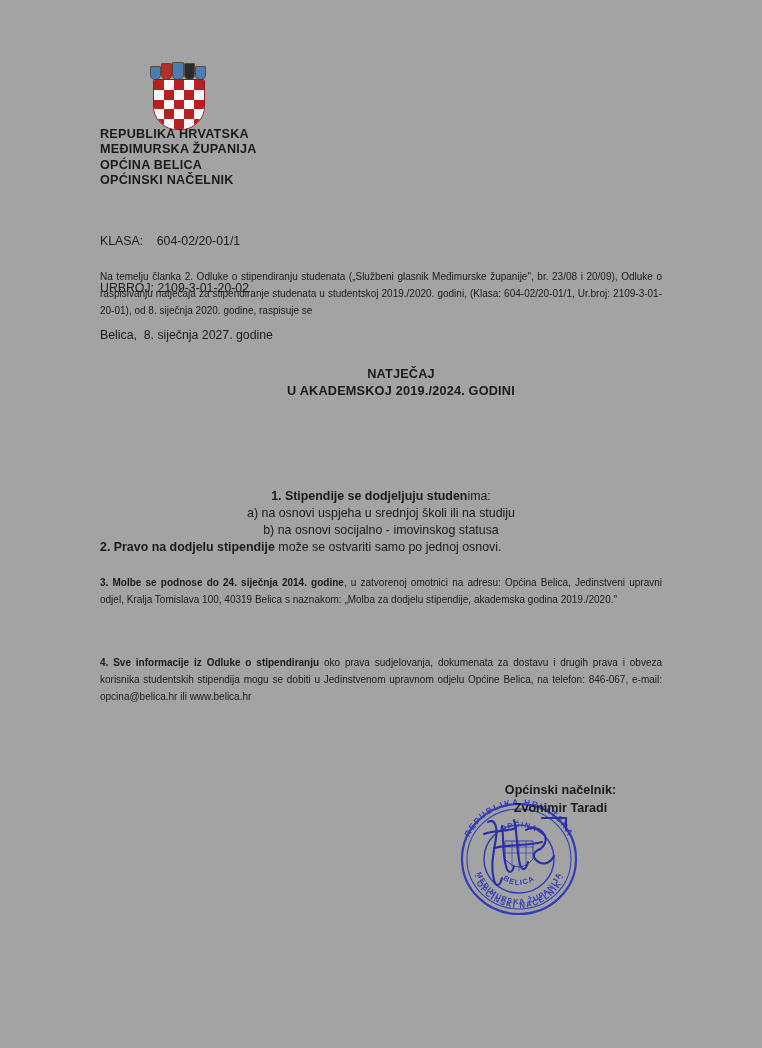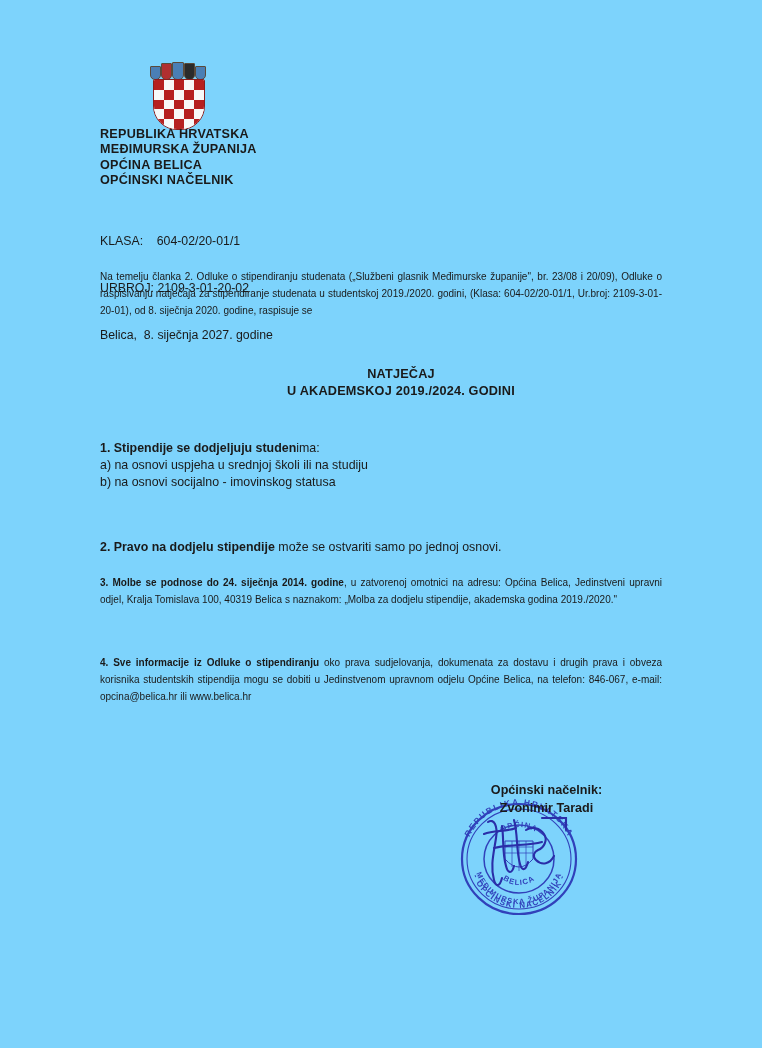--- a/index.html
+++ b/index.html
@@ -12,21 +12,21 @@
     height: 1048px;
     position: relative;
     font-family: "Liberation Sans", sans-serif;
     color: #1a1a1a;
     overflow: hidden;
   }
 
   .page {
     position: absolute;
     inset: 0;
-    background: #7dd3fc;
+    background: #a3a3a3;
   }
 
   
   .coa-wrap {
     position: absolute;
     left: 148px;
     top: 60px;
     width: 60px;
     height: 68px;
   }
@@ -123,29 +123,29 @@
     padding-left: 40px;
   }
 
   .list-block {
     position: absolute;
     left: 100px;
     width: 562px;
     font-size: 12.4px;
     line-height: 17.2px;
   }
-  .list-block.l1 { top: 440px; }
+  .list-block.l1 { top: 488px; text-align: center; }
   .list-block.l2 { top: 539px; }
 
   b.bold { font-weight: bold; }
 
   
   .sign-block {
     position: absolute;
-    left: 424px;
+    left: 438px;
     top: 781px;
     width: 245px;
     text-align: center;
     font-size: 12.6px;
     font-weight: bold;
     line-height: 18px;
     z-index: 4;
   }
 
   

